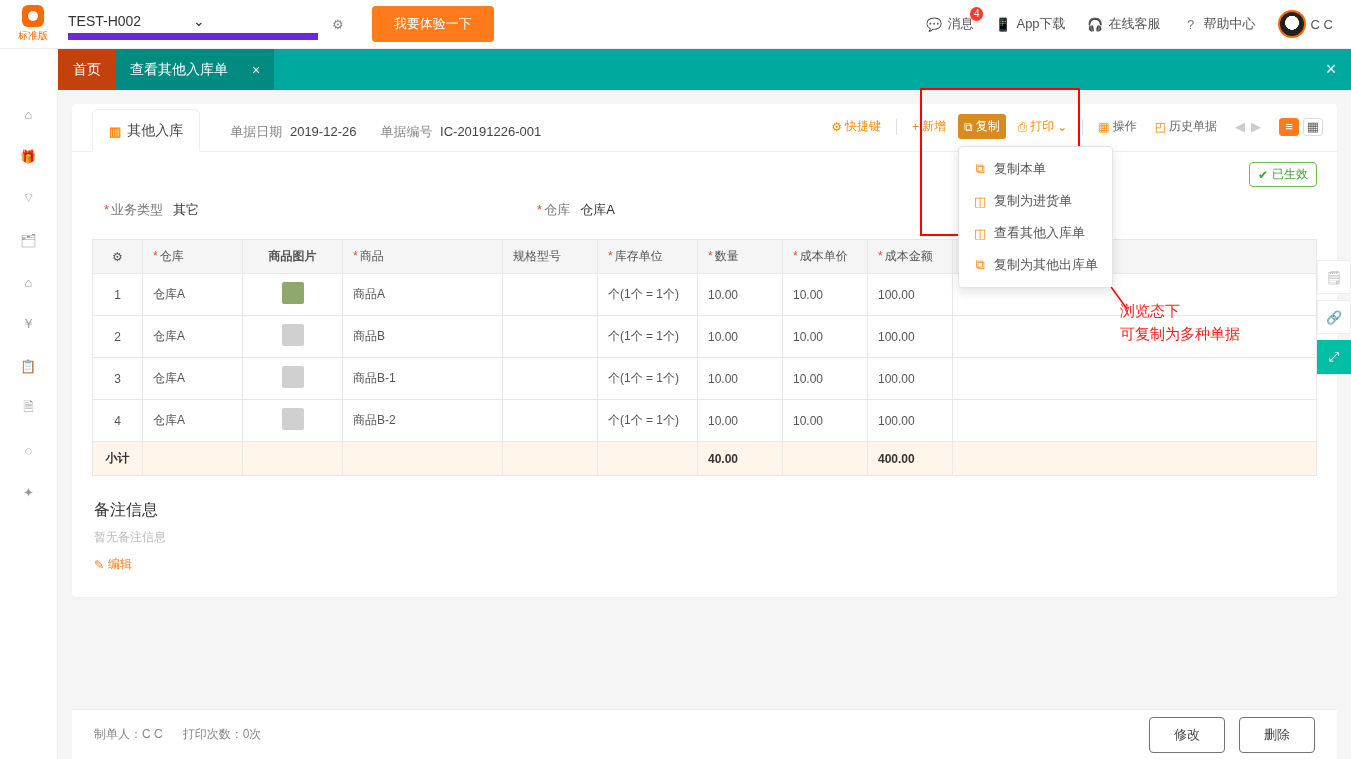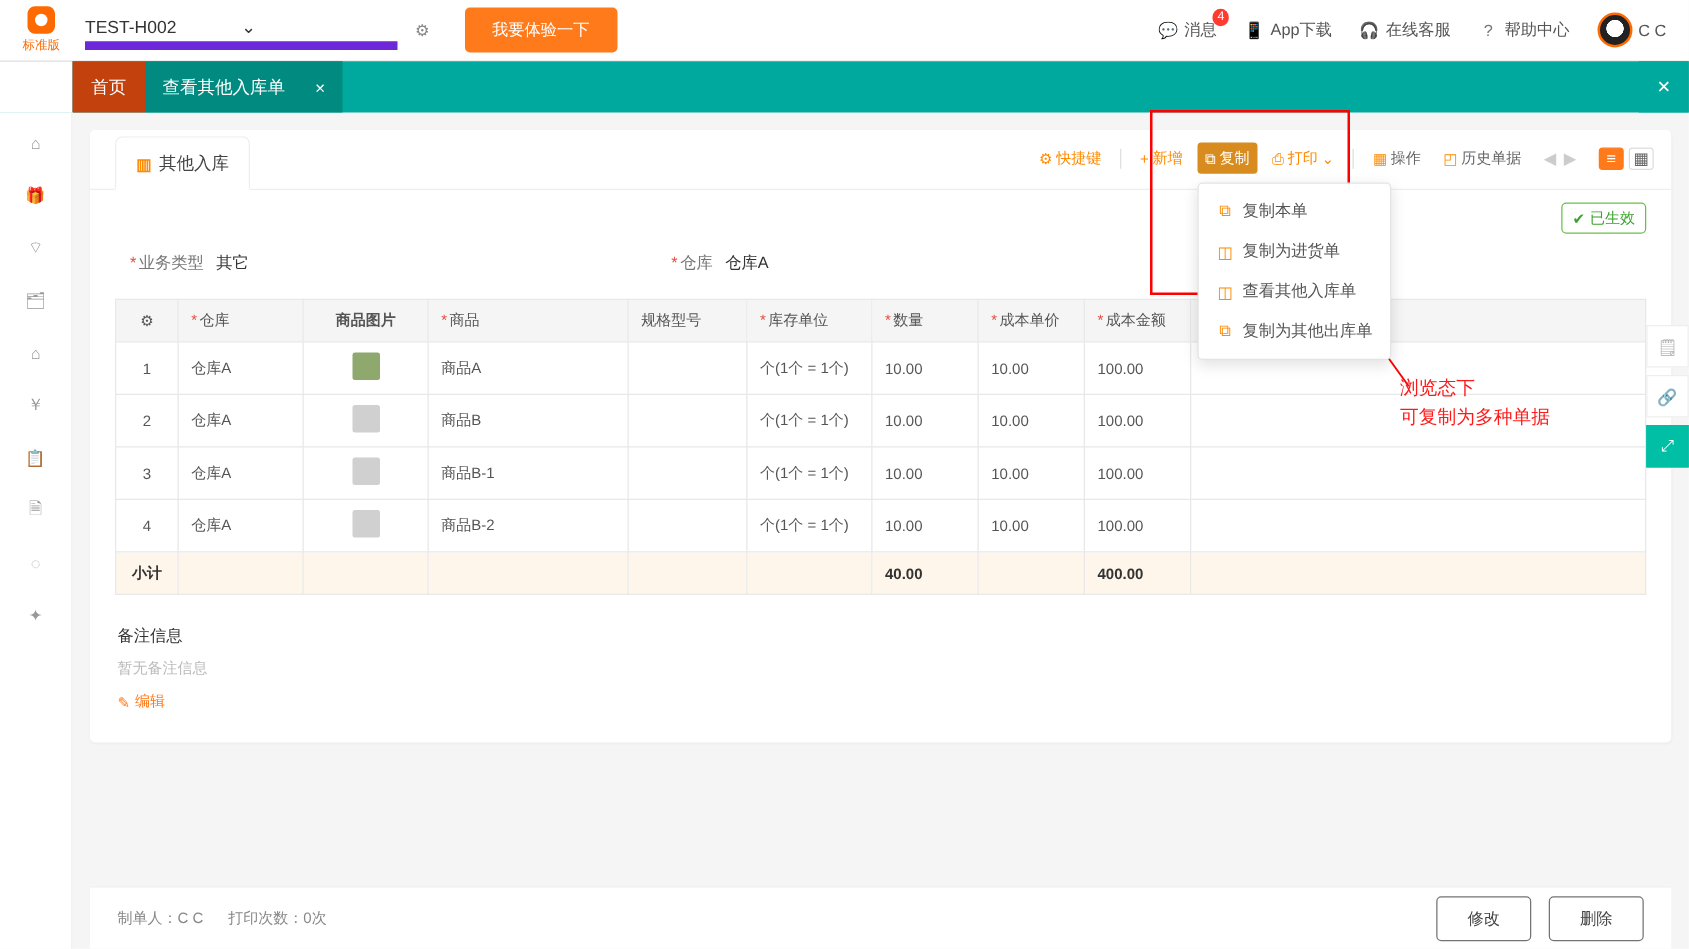--- a/index.html
+++ b/index.html
@@ -90,21 +90,21 @@
 .col-unit { width: 100px; }
 .col-qty, .col-price, .col-amt { width: 85px; }
 .col-avail { width: auto; }
 .prod-thumb { width: 22px; height: 22px; background: #8fa86e; display: inline-block; border-radius: 2px; }
 .prod-thumb.grey { background: #d0d0d0; }
 tr.subtotal td { background: #fff6eb; font-weight: bold; color: #333; }
 tr.subtotal td:first-child { text-align: center; }
 
 
 .remarks { padding: 14px 22px 24px; }
-.remarks h4 { font-size: 13px; font-weight: normal; color: #333; margin-bottom: 8px; }
+.remarks h4 { font-size: 16px; font-weight: normal; color: #333; margin-bottom: 8px; }
 .remarks .none { color: #bbb; font-size: 12px; }
 .remarks .edit { margin-top: 10px; color: #ff7a1a; font-size: 12px; cursor: pointer; display: inline-flex; align-items: center; gap: 4px; }
 
 
 .footer { height: 50px; background: #fff; border-top: 1px solid #eee; display: flex; align-items: center; padding: 0 22px; color: #888; font-size: 12px; }
 .footer .right { margin-left: auto; display: flex; gap: 14px; }
 .fbtn { border: 1px solid #737373; background: #fff; border-radius: 4px; padding: 8px 24px; cursor: pointer; font-size: 13px; color: #444; }
 
 
 .rightbar { position: absolute; right: 0; top: 260px; display: flex; flex-direction: column; gap: 0; }
@@ -185,20 +185,30 @@
       <div class="nav-ic">✦</div>
     </div>
 
     <div class="main">
       <div class="card">
 
         <div class="card-head">
           <div class="doc-tab">
             <span class="doc-tab-ic">▥</span>
             <span class="doc-tab-lab">其他入库</span>
+          </div>
+          <div class="meta-row">
+            <div>
+              <span>单据日期</span>
+              <span class="val">2019-12-26</span>
+            </div>
+            <div>
+              <span>单据编号</span>
+              <span class="val">IC-20191226-001</span>
+            </div>
           </div>
 
           <div class="tb-right">
             <div class="tb-btn orange">
               <span class="ic">⚙</span>
               <span>快捷键</span>
             </div>
             <div class="tb-sep"></div>
             <div class="tb-btn orange">
               <span class="ic">+</span>

